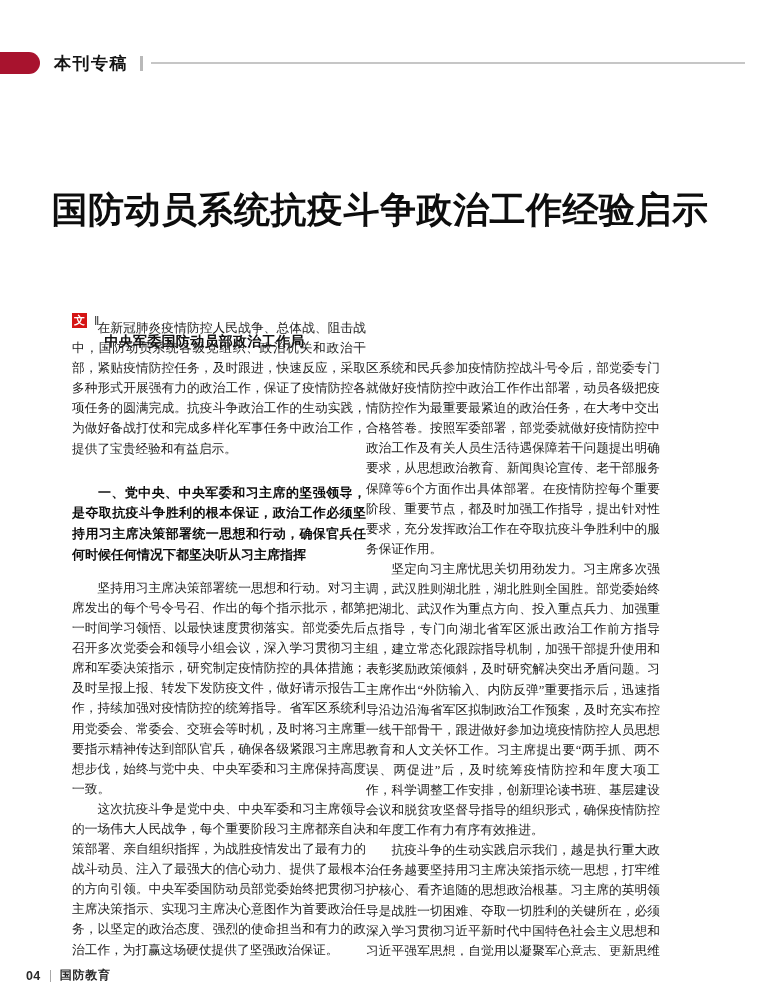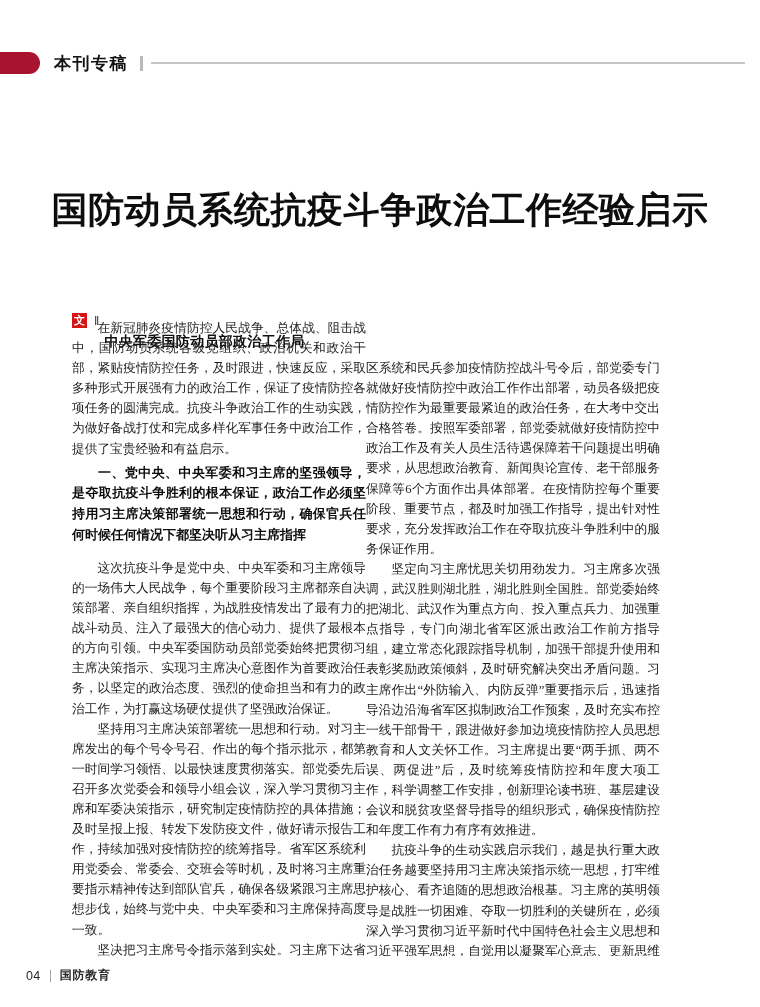--- a/index.html
+++ b/index.html
@@ -149,38 +149,38 @@
     color: #1c1c1c;
     margin: 0;
   }
 
   .col p.sec-head {
     font-family: "Liberation Sans", "DejaVu Sans", sans-serif;
     font-weight: bold;
     font-size: 13px;
     line-height: 20.8px;
     color: #0d0d0d;
-    margin-top: 4px;
+    margin-top: 24px;
     margin-bottom: 12px;
   }
 
   .col p.noindent { text-indent: 0; margin-top: 40px; }
 
   
   .footer {
     position: absolute;
     left: 26px;
     top: 967px;
     display: flex;
     align-items: center;
   }
 
   .folio {
     font-size: 12.5px;
-    font-weight: normal;
+    font-weight: bold;
     color: #2a2a2a;
     letter-spacing: 0.4px;
     font-family: "Liberation Sans", "DejaVu Sans", sans-serif;
   }
 
   .folio-sep {
     width: 1px;
     height: 12px;
     background: #a8a8a8;
     margin: 0 9px;
@@ -210,22 +210,22 @@
   <div class="byline">
     <span class="byline-mark">文</span>
     <span class="byline-sep">‖</span>
     <span class="byline-author">中央军委国防动员部政治工作局</span>
   </div>
 
   <div class="columns">
     <div class="col" id="col-left">
         <p>在新冠肺炎疫情防控人民战争、总体战、阻击战中，国防动员系统各级党组织、政治机关和政治干部，紧贴疫情防控任务，及时跟进，快速反应，采取多种形式开展强有力的政治工作，保证了疫情防控各项任务的圆满完成。抗疫斗争政治工作的生动实践，为做好备战打仗和完成多样化军事任务中政治工作，提供了宝贵经验和有益启示。</p>
         <p class="sec-head">一、党中央、中央军委和习主席的坚强领导，是夺取抗疫斗争胜利的根本保证，政治工作必须坚持用习主席决策部署统一思想和行动，确保官兵任何时候任何情况下都坚决听从习主席指挥</p>
+        <p>坚持用习主席决策部署统一思想和行动。对习主席发出的每个号令号召、作出的每个指示批示，都第一时间学习领悟、以最快速度贯彻落实。部党委先后召开多次党委会和领导小组会议，深入学习贯彻习主席和军委决策指示，研究制定疫情防控的具体措施；及时呈报上报、转发下发防疫文件，做好请示报告工作，持续加强对疫情防控的统筹指导。省军区系统利用党委会、常委会、交班会等时机，及时将习主席重要指示精神传达到部队官兵，确保各级紧跟习主席思想步伐，始终与党中央、中央军委和习主席保持高度一致。</p>
         <p>这次抗疫斗争是党中央、中央军委和习主席领导的一场伟大人民战争，每个重要阶段习主席都亲自决策部署、亲自组织指挥，为战胜疫情发出了最有力的战斗动员、注入了最强大的信心动力、提供了最根本的方向引领。中央军委国防动员部党委始终把贯彻习主席决策指示、实现习主席决心意图作为首要政治任务，以坚定的政治态度、强烈的使命担当和有力的政治工作，为打赢这场硬仗提供了坚强政治保证。</p>
-        <p>坚持用习主席决策部署统一思想和行动。对习主席发出的每个号令号召、作出的每个指示批示，都第一时间学习领悟、以最快速度贯彻落实。部党委先后召开多次党委会和领导小组会议，深入学习贯彻习主席和军委决策指示，研究制定疫情防控的具体措施；及时呈报上报、转发下发防疫文件，做好请示报告工作，持续加强对疫情防控的统筹指导。省军区系统利用党委会、常委会、交班会等时机，及时将习主席重要指示精神传达到部队官兵，确保各级紧跟习主席思想步伐，始终与党中央、中央军委和习主席保持高度一致。</p>
         <p>坚决把习主席号令指示落到实处。习主席下达省军</p>
       </div>
     <div class="col" id="col-right">
         <p class="noindent">区系统和民兵参加疫情防控战斗号令后，部党委专门就做好疫情防控中政治工作作出部署，动员各级把疫情防控作为最重要最紧迫的政治任务，在大考中交出合格答卷。按照军委部署，部党委就做好疫情防控中政治工作及有关人员生活待遇保障若干问题提出明确要求，从思想政治教育、新闻舆论宣传、老干部服务保障等6个方面作出具体部署。在疫情防控每个重要阶段、重要节点，都及时加强工作指导，提出针对性要求，充分发挥政治工作在夺取抗疫斗争胜利中的服务保证作用。</p>
         <p>坚定向习主席忧思关切用劲发力。习主席多次强调，武汉胜则湖北胜，湖北胜则全国胜。部党委始终把湖北、武汉作为重点方向、投入重点兵力、加强重点指导，专门向湖北省军区派出政治工作前方指导组，建立常态化跟踪指导机制，加强干部提升使用和表彰奖励政策倾斜，及时研究解决突出矛盾问题。习主席作出“外防输入、内防反弹”重要指示后，迅速指导沿边沿海省军区拟制政治工作预案，及时充实布控一线干部骨干，跟进做好参加边境疫情防控人员思想教育和人文关怀工作。习主席提出要“两手抓、两不误、两促进”后，及时统筹疫情防控和年度大项工作，科学调整工作安排，创新理论读书班、基层建设会议和脱贫攻坚督导指导的组织形式，确保疫情防控和年度工作有力有序有效推进。</p>
         <p>抗疫斗争的生动实践启示我们，越是执行重大政治任务越要坚持用习主席决策指示统一思想，打牢维护核心、看齐追随的思想政治根基。习主席的英明领导是战胜一切困难、夺取一切胜利的关键所在，必须深入学习贯彻习近平新时代中国特色社会主义思想和习近平强军思想，自觉用以凝聚军心意志、更新思维理念、指导战略运筹、校正发展方向，让“学强军思想、建强军功业”成为国防动员系统的共同追求。越是组织重大军事行动越要全面深入贯彻军委主席负责制，坚决听习主席指挥、对习主席</p>
       </div>
   </div>
 
   <div class="footer">

